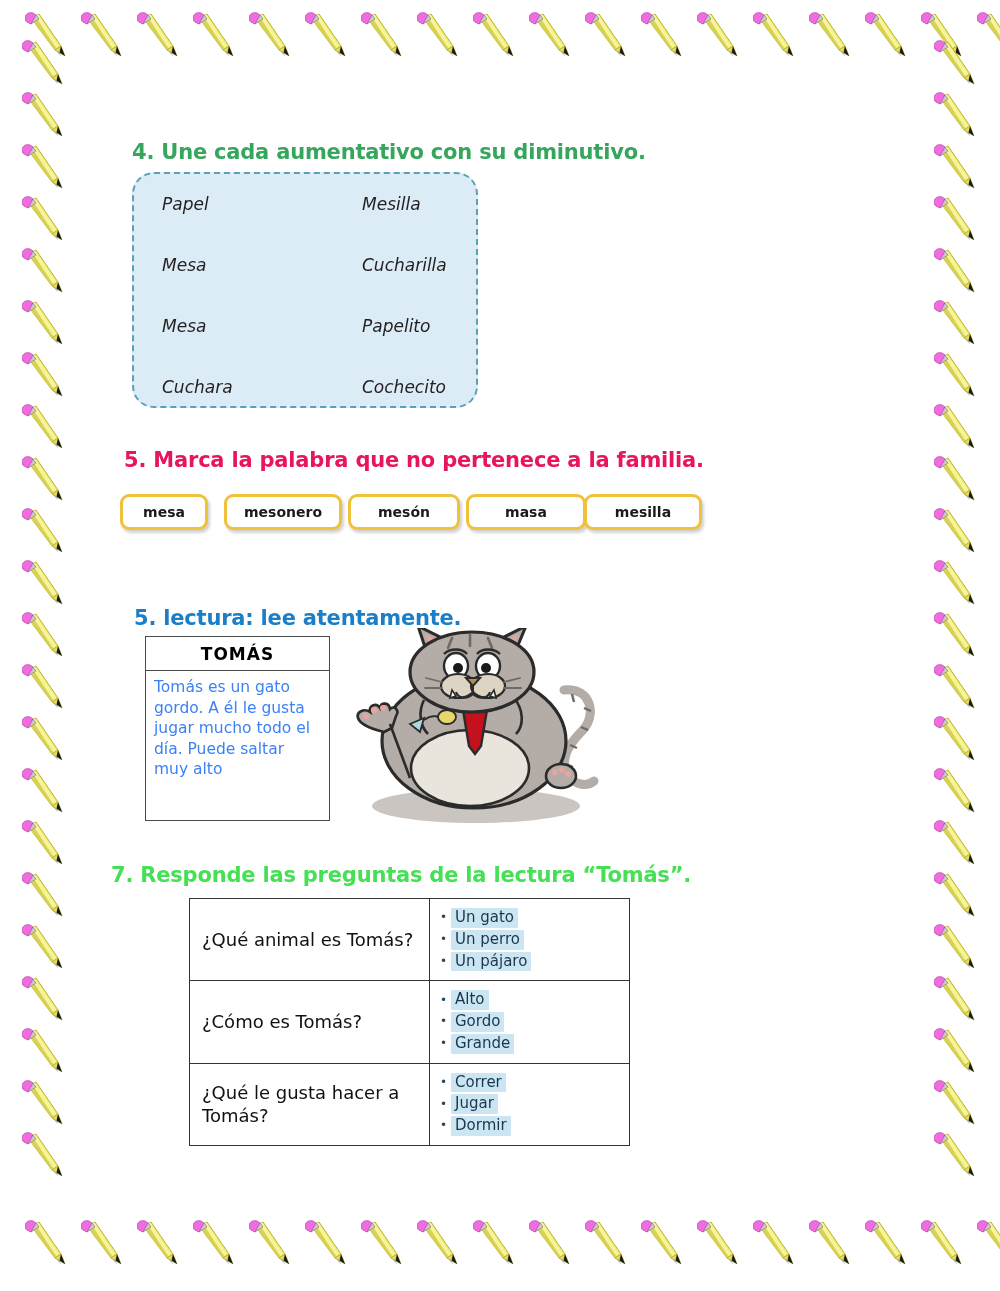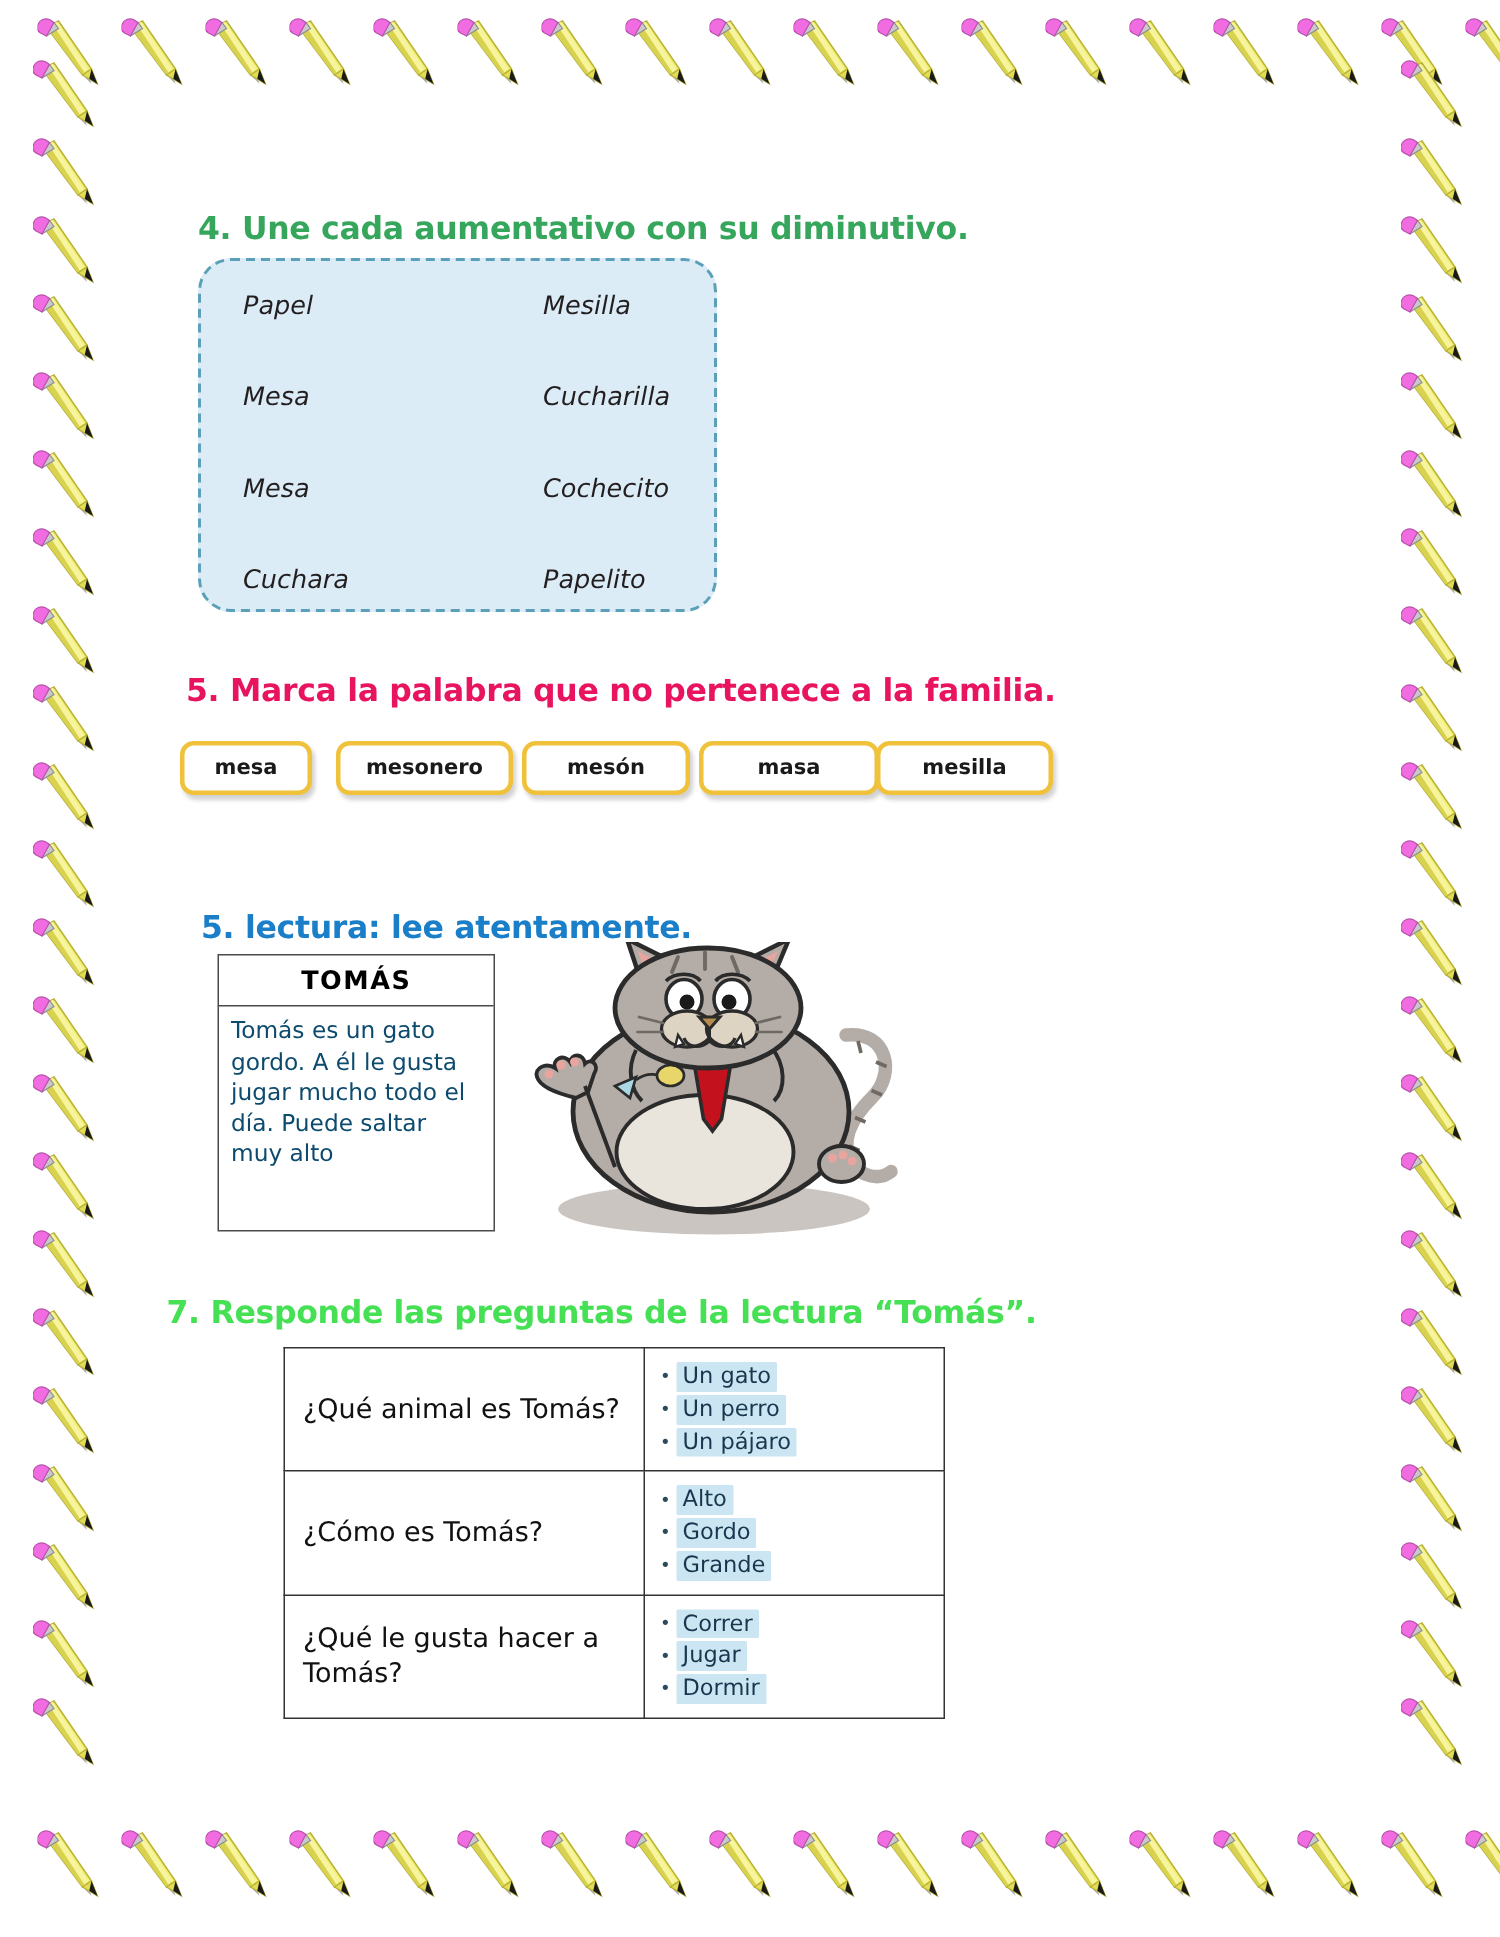--- a/index.html
+++ b/index.html
@@ -65,21 +65,21 @@
   }
   .reading-title{
     height:33px;border-bottom:1px solid #4a4a4a;
     display:flex;align-items:center;justify-content:center;
     font-family:"DejaVu Sans", sans-serif;
     font-weight:bold;font-size:17px;letter-spacing:1px;color:#000;
   }
   .reading-body{
     padding:6px 8px 0 8px;
     font-family:"DejaVu Sans", sans-serif;
-    font-size:15.5px;line-height:1.33;color:#0c4a6e;
+    font-size:15.5px;line-height:1.33;color:#3b82f6;
   }
 
   
   .cat{position:absolute;left:348px;top:628px;width:262px;height:200px;}
   .cat svg{width:100%;height:100%;display:block;}
 
   
   .qtable{
     position:absolute;left:189px;top:898px;width:441px;
     border-collapse:collapse;background:#fff;
@@ -1076,22 +1076,22 @@
   <div class="wordbox">
     <div class="col col-left">
       <div class="word">Papel</div>
       <div class="word">Mesa</div>
       <div class="word">Mesa</div>
       <div class="word">Cuchara</div>
     </div>
     <div class="col col-right">
       <div class="word">Mesilla</div>
       <div class="word">Cucharilla</div>
+      <div class="word">Papelito</div>
       <div class="word">Cochecito</div>
-      <div class="word">Papelito</div>
     </div>
   </div>
 
   <h2 class="heading h-pink" style="left:112px;top:436px;">5. Marca la palabra que no pertenece a la familia.</h2>
 
   <div class="wordbtn-row" id="wordbtn-row">
       <div class="wordbtn" style="left: 0px; width: 88px;">mesa</div>
       <div class="wordbtn" style="left: 104px; width: 118px;">mesonero</div>
       <div class="wordbtn" style="left: 228px; width: 112px;">mesón</div>
       <div class="wordbtn" style="left: 346px; width: 120px;">masa</div>

